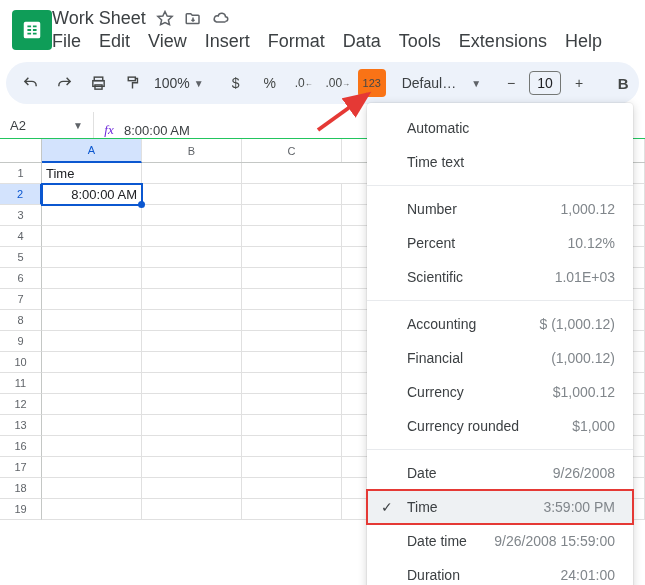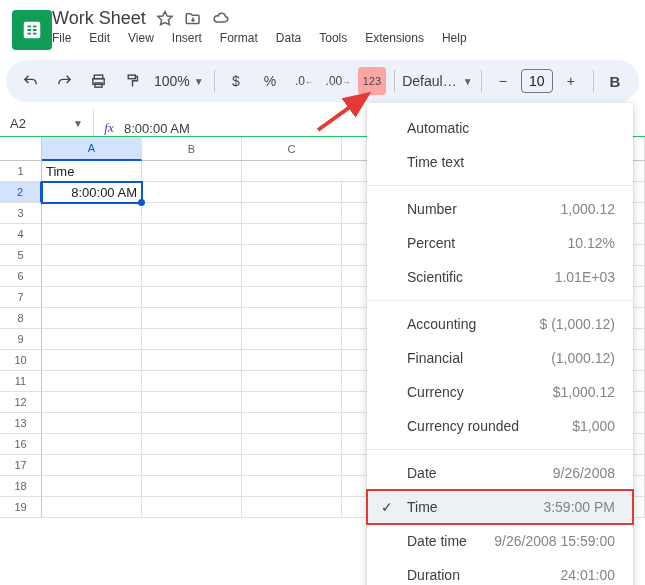--- a/index.html
+++ b/index.html
@@ -5,30 +5,30 @@
   * { box-sizing: border-box; margin: 0; padding: 0; }
   body { font-family: Arial, sans-serif; font-size: 13px; color: #202124; background: #fff; width: 645px; height: 585px; overflow: hidden; position: relative; }
 
   
   .header { padding: 8px 12px 0 12px; display: flex; align-items: flex-start; }
   .doc-icon { width: 40px; height: 40px; background: #0f9d58; border-radius: 4px; display:flex; align-items:center; justify-content:center; margin-top:2px; }
   .doc-icon svg { width: 22px; height: 22px; fill: #fff; }
   .title-row { display:flex; align-items:center; gap: 10px; margin-bottom: 2px; }
   .doc-title { font-size: 18px; color:#3c4043; }
   .title-icon { color:#5f6368; display:inline-flex; }
-  .menu-row { display:flex; gap: 18px; font-size: 12px; color:#3c4043; }
+  .menu-row { display:flex; gap: 18px; font-size: 18px; color:#3c4043; }
   .menu-item { cursor:pointer; }
 
   
   .toolbar { margin: 10px 6px 0 6px; background:#edf2fa; border-radius: 28px; height: 42px; display:flex; align-items:center; padding: 0 10px; gap: 6px; position: relative; }
   .tbtn { height: 28px; min-width: 28px; display:flex; align-items:center; justify-content:center; color:#444746; border-radius: 4px; font-size: 14px; cursor:pointer; }
-  .tbtn.active { background:#fca5a5; }
+  .tbtn.active { background:#f97316; }
   .zoom { font-size:14px; color:#3c4043; padding:0 2px; display:flex; align-items:center; gap:4px; }
   .tsep { width:1px; height:22px; background:#c4c7c5; margin: 0 2px; }
-  .font-sel { display:flex; align-items:center; gap:6px; width: 82px; }
+  .font-sel { display:flex; align-items:center; gap:15px; width: 82px; }
   .font-sel span.txt { overflow:hidden; text-overflow:ellipsis; white-space:nowrap; font-size:14px; color:#3c4043; }
   .size-group { display:flex; align-items:center; gap:4px; }
   .size-box { border:1.5px solid #747775; border-radius:4px; width:32px; height:24px; display:flex; align-items:center; justify-content:center; font-size:14px; }
   .bold { font-weight:bold; font-size:15px; }
 
   
   .name-row { display:flex; align-items:flex-end; border-bottom:1px solid #22c55e; height: 27px; margin-top: 8px; }
   .name-box { width: 94px; display:flex; align-items:center; justify-content:space-between; padding: 0 10px; font-size:13px; color:#3c4043; border-right:1px solid #e0e0e0; height:100%; }
   .fx { width: 30px; text-align:center; color:#6d28d9; font-style:italic; font-family: serif; }
   .formula-val { color:#3c4043; font-size:13px; }

